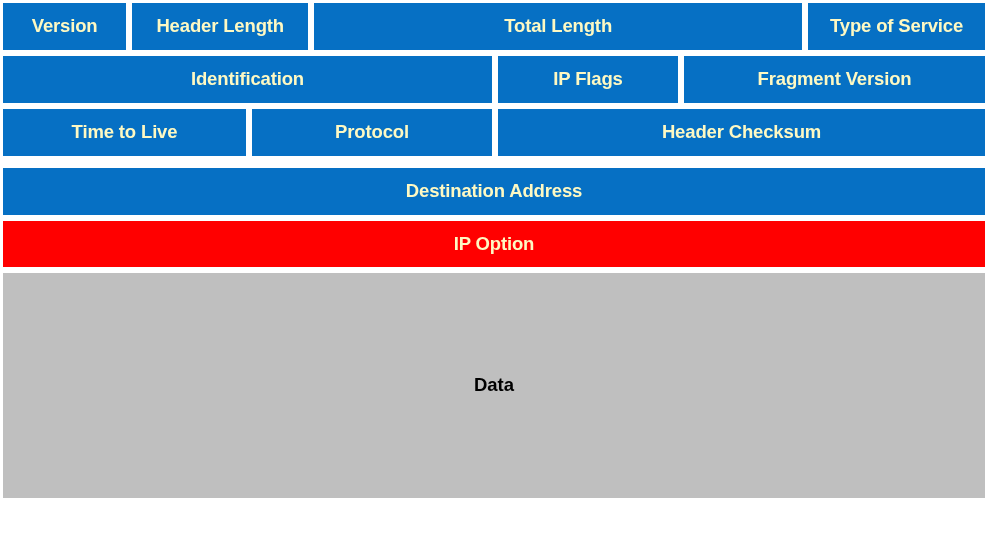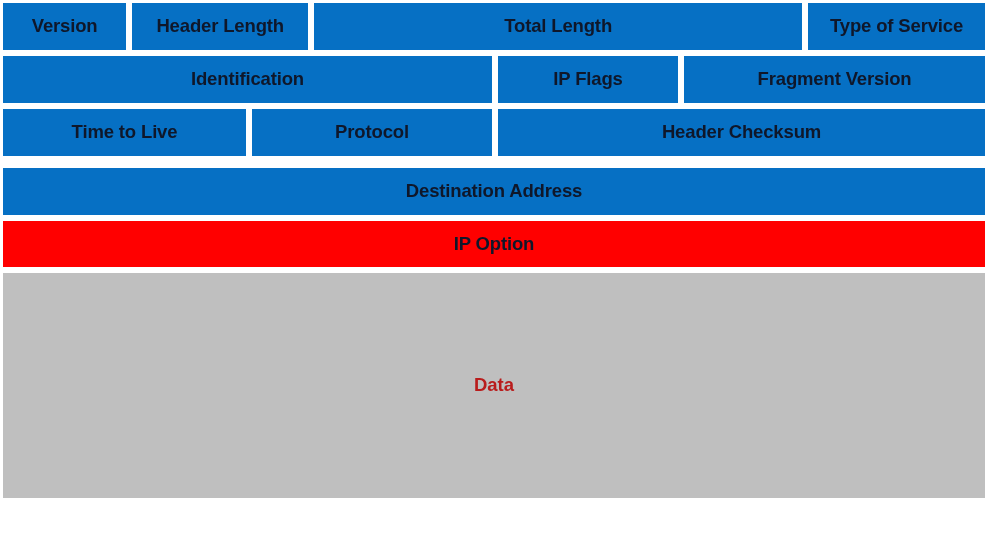--- a/index.html
+++ b/index.html
@@ -28,21 +28,21 @@
     width: 982px;
     margin-left: 3px;
     box-sizing: border-box;
   }
 
   .field-cell {
     display: flex;
     align-items: center;
     justify-content: center;
     background: #0670C4;
-    color: #0f172a;
+    color: #fef9c3;
     font-family: "Liberation Sans", sans-serif;
     font-weight: bold;
     font-size: 18.5px;
     letter-spacing: -0.15px;
     line-height: 1;
     text-align: right;
     box-sizing: border-box;
     overflow: hidden;
     white-space: nowrap;
   }
@@ -73,21 +73,21 @@
   }
 
   .data-block {
     display: flex;
     align-items: center;
     justify-content: center;
     width: 982px;
     margin-left: 3px;
     height: 225px;
     background: #BFBFBF;
-    color: #b91c1c;
+    color: #000000;
     font-family: "Liberation Sans", sans-serif;
     font-weight: bold;
     font-size: 18.5px;
     line-height: 1;
     text-align: center;
     box-sizing: border-box;
     white-space: nowrap;
   }
 </style>
 </head>

